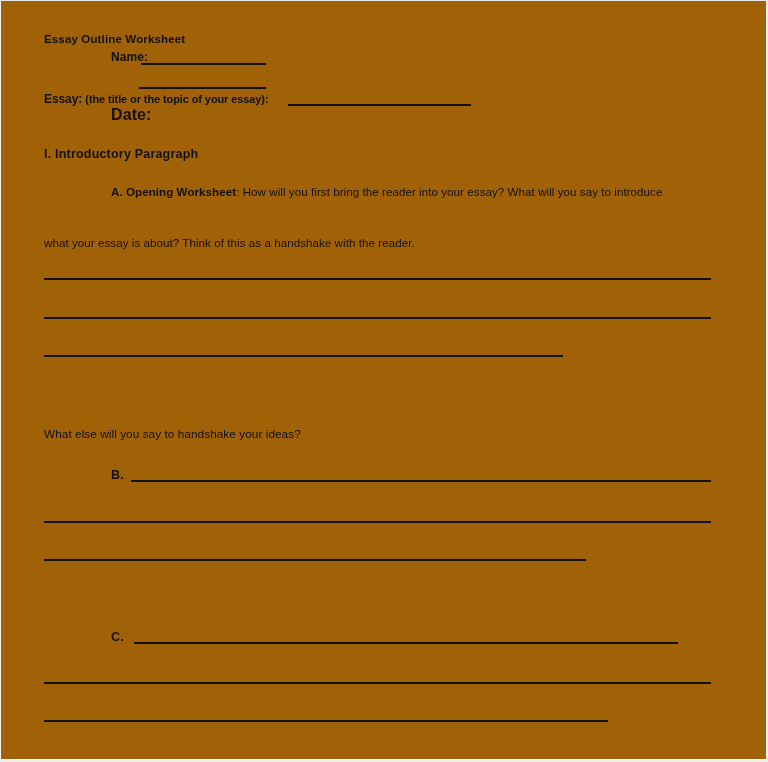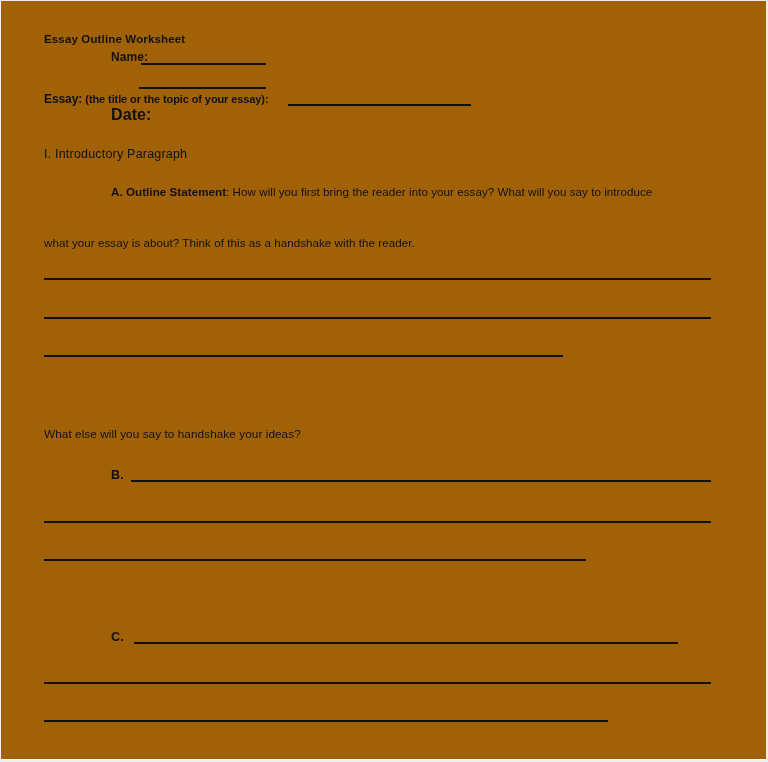--- a/index.html
+++ b/index.html
@@ -68,21 +68,21 @@
     letter-spacing: -0.1px;
   }
   .topic-label .paren {
     font-size: 11px;
   }
 
   .section-heading {
     left: 43px;
     top: 146px;
     font-size: 12.5px;
-    font-weight: normal;
+    font-weight: bold;
     letter-spacing: 0.2px;
     text-align: center;
   }
 
   .para-a {
     left: 110px;
     top: 184px;
     font-size: 11.6px;
     letter-spacing: 0.05px;
   }
@@ -134,21 +134,21 @@
     <div class="rule" style="left:138px; top:86px; width:127px;"></div>
 
     <div class="t topic-label">
       <span>Essay:</span><span>&nbsp;</span><span class="paren">(the title or the topic of your essay):</span>
     </div>
     <div class="rule" style="left:287px; top:103px; width:183px;"></div>
 
     <div class="t section-heading">I. Introductory Paragraph</div>
 
     <div class="t para-a">
-      <span class="bold">A.</span><span>&nbsp;</span><span class="bold">Outline Statement</span><span>: How will you first bring the reader into your essay?  What will you say to introduce</span>
+      <span class="bold">A.</span><span>&nbsp;</span><span class="bold">Opening Worksheet</span><span>: How will you first bring the reader into your essay?  What will you say to introduce</span>
     </div>
     <div class="t para-a2">what your essay is about?  Think of this as a handshake with the reader.</div>
 
     <div class="rule" style="left:43px; top:277px; width:667px;"></div>
     <div class="rule" style="left:43px; top:316px; width:667px;"></div>
     <div class="rule" style="left:43px; top:354px; width:519px;"></div>
 
     <div class="t question-line">What else will you say to handshake your ideas?</div>
 
     <div class="t letter-b">B.</div>

